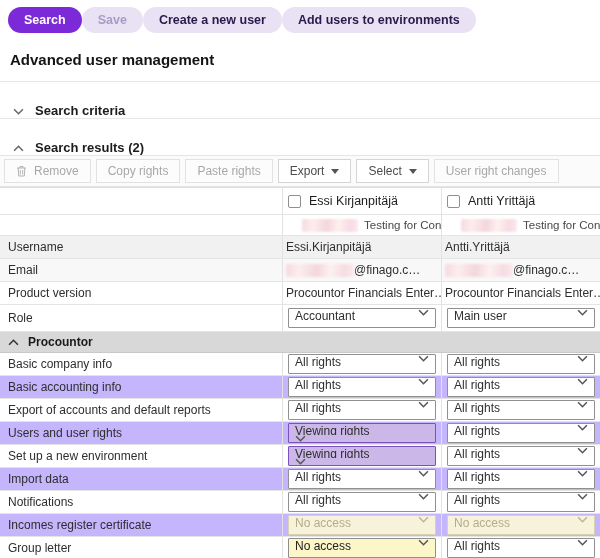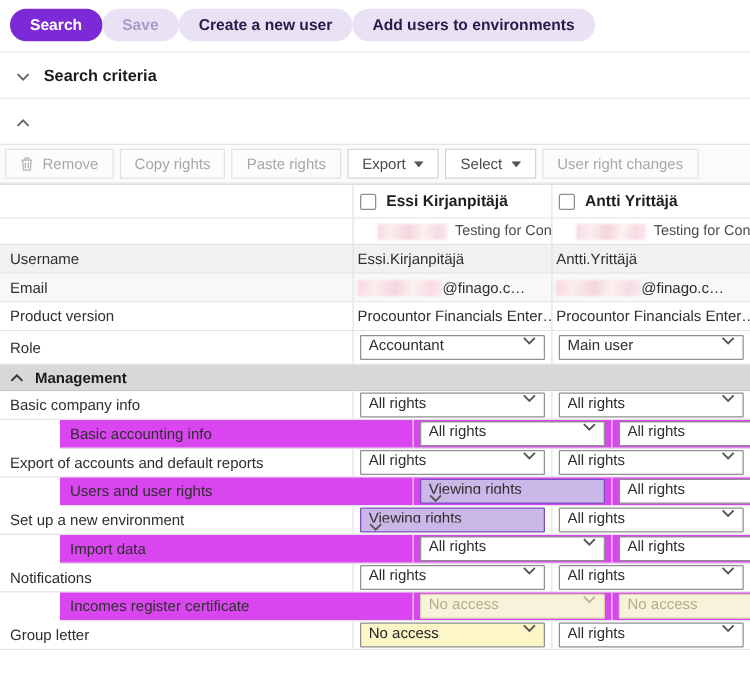--- a/index.html
+++ b/index.html
@@ -13,21 +13,21 @@
   .topbar { display:flex; padding:7px 8px 8px; align-items:center; }
   .pill { border:none; border-radius:15px; padding:6px 16px; font-family:inherit;
           font-size:12.5px; font-weight:700; cursor:pointer; line-height:14px; }
   .pill.primary { background:#7c2ad8; color:#fff; }
   .pill.secondary { background:#e9e2f5; color:#2a1a4a; }
   .pill.secondary.off { color:#a79cc4; cursor:default; }
 
   .title-row { padding:10px 10px 13px; }
   h1 { margin:0; font-size:15px; font-weight:700; color:#141414; }
 
-  .section-row { display:flex; align-items:center; gap:11px; height:37px;
+  .section-row { display:flex; align-items:flex-end; gap:11px; height:37px;
     padding-left:13px; border-top:1px solid #e7e7e7; font-weight:700;
     font-size:13px; color:#1c1c1c; cursor:pointer; }
 
   
   .results-toolbar { display:flex; gap:5px; padding:3px 4px; background:#fbfbfb;
     border-top:1px solid #e5e5e5; border-bottom:1px solid #e5e5e5; }
   .tb-btn { display:flex; align-items:center; gap:7px; border:1px solid #e2e2e2;
     background:#fcfcfc; color:#a8a8a8; font-size:12px; padding:4px 11px;
     font-family:inherit; cursor:default; }
   .tb-btn.on { color:#4c4c4c; border-color:#d5d5d5; background:#fff; cursor:pointer; }
@@ -39,24 +39,24 @@
   .trow .cl { display:flex; align-items:center; padding-left:8px; color:#2e2e2e;
     white-space:nowrap; overflow:hidden; }
   .cv { border-left:1px solid #e2e2e2; display:flex; align-items:center;
     padding-left:3px; color:#2e2e2e; white-space:nowrap; overflow:hidden; }
   .head { min-height:27px; }
   .env  { min-height:21px; }
   .tall { min-height:27px; }
   .rr   { min-height:23px; }
   .s1 { background:#f1f1f1; }
   .s2 { background:#f8f8f8; }
-  .alt { background:#d946ef;margin-left:48px; }
+  .alt { background:#c4b5fd; }
 
   .uh { gap:8px; padding-left:5px; }
-  .uname { font-weight:700; font-size:12.5px; color:#1d1d1d; }
+  .uname { font-weight:400; font-size:12.5px; color:#1d1d1d; }
   .cb { width:13px; height:13px; border:1px solid #8f8f8f; background:#fff;
         border-radius:2px; display:inline-block; flex:0 0 auto; cursor:pointer; }
 
   .envc { gap:6px; padding-left:19px; color:#4a4a4a; font-size:11.5px; }
   .redact { width:56px; height:13px; border-radius:2px; flex:0 0 auto; filter:blur(0.8px);
     background-image:linear-gradient(95deg,#f5d9e3,#fcedee 20%,#f3d6de 45%,#fdf1ef 65%,#f6dbe4 85%,#fbeaea); }
   .redact.email { width:68px; }
 
   .mgmt { display:flex; background:#d8d8d8; min-height:21px; align-items:center;
     border-bottom:1px solid #c9c9c9; cursor:pointer; }
@@ -78,32 +78,36 @@
 
 <div class="app">
 
   <div class="topbar">
     <button class="pill primary">Search</button>
     <button class="pill secondary off">Save</button>
     <button class="pill secondary">Create a new user</button>
     <button class="pill secondary">Add users to environments</button>
   </div>
 
+  <div class="title-row">
+    <h1>Advanced user management</h1>
+  </div>
 
   <div class="section-row">
     <span class="chev" id="chev-criteria"><svg class="chev-svg" width="11" height="7" viewBox="0 0 10 6">
           <path d="M1 1l4 4 4-4" fill="none" stroke="#666" stroke-width="1.4"></path>
         </svg></span>
     <span>Search criteria</span>
   </div>
 
   <div class="section-row">
     <span class="chev" id="chev-results"><svg class="chev-svg" width="11" height="7" viewBox="0 0 10 6">
           <path d="M1 5l4-4 4 4" fill="none" stroke="#666" stroke-width="1.4"></path>
         </svg></span>
+    <span>Search results (2)</span>
   </div>
 
   <div class="results-toolbar" id="results-toolbar">
       <button class="tb-btn">
         <svg width="11" height="12" viewBox="0 0 11 12">
           <path d="M1 3h9M4 3V1.5h3V3M2.2 3l.5 8h5.6l.5-8M4.3 5v4.5M6.7 5v4.5" stroke="#b3b3b3" fill="none" stroke-width="1"></path>
         </svg>
         <span>Remove</span>
       </button>
       <button class="tb-btn">
@@ -198,21 +202,21 @@
               <path d="M1 1l4 4 4-4" fill="none" stroke="#555" stroke-width="1.4"></path>
             </svg>
           </div>
         </div>
       </div>
       <div class="trow mgmt">
         <div class="mg">
           <svg class="chev-svg" width="11" height="7" viewBox="0 0 10 6">
             <path d="M1 5l4-4 4 4" fill="none" stroke="#333" stroke-width="1.4"></path>
           </svg>
-          <span>Management</span>
+          <span>Procountor</span>
         </div>
       </div>
       <div class="trow rr ">
         <div class="cl">Basic company info</div>
         <div class="cv">
           <div class="dd normal">
             <span class="dd-text">All rights</span>
             <svg class="chev-svg" width="11" height="7" viewBox="0 0 10 6">
               <path d="M1 1l4 4 4-4" fill="none" stroke="#555" stroke-width="1.4"></path>
             </svg>

